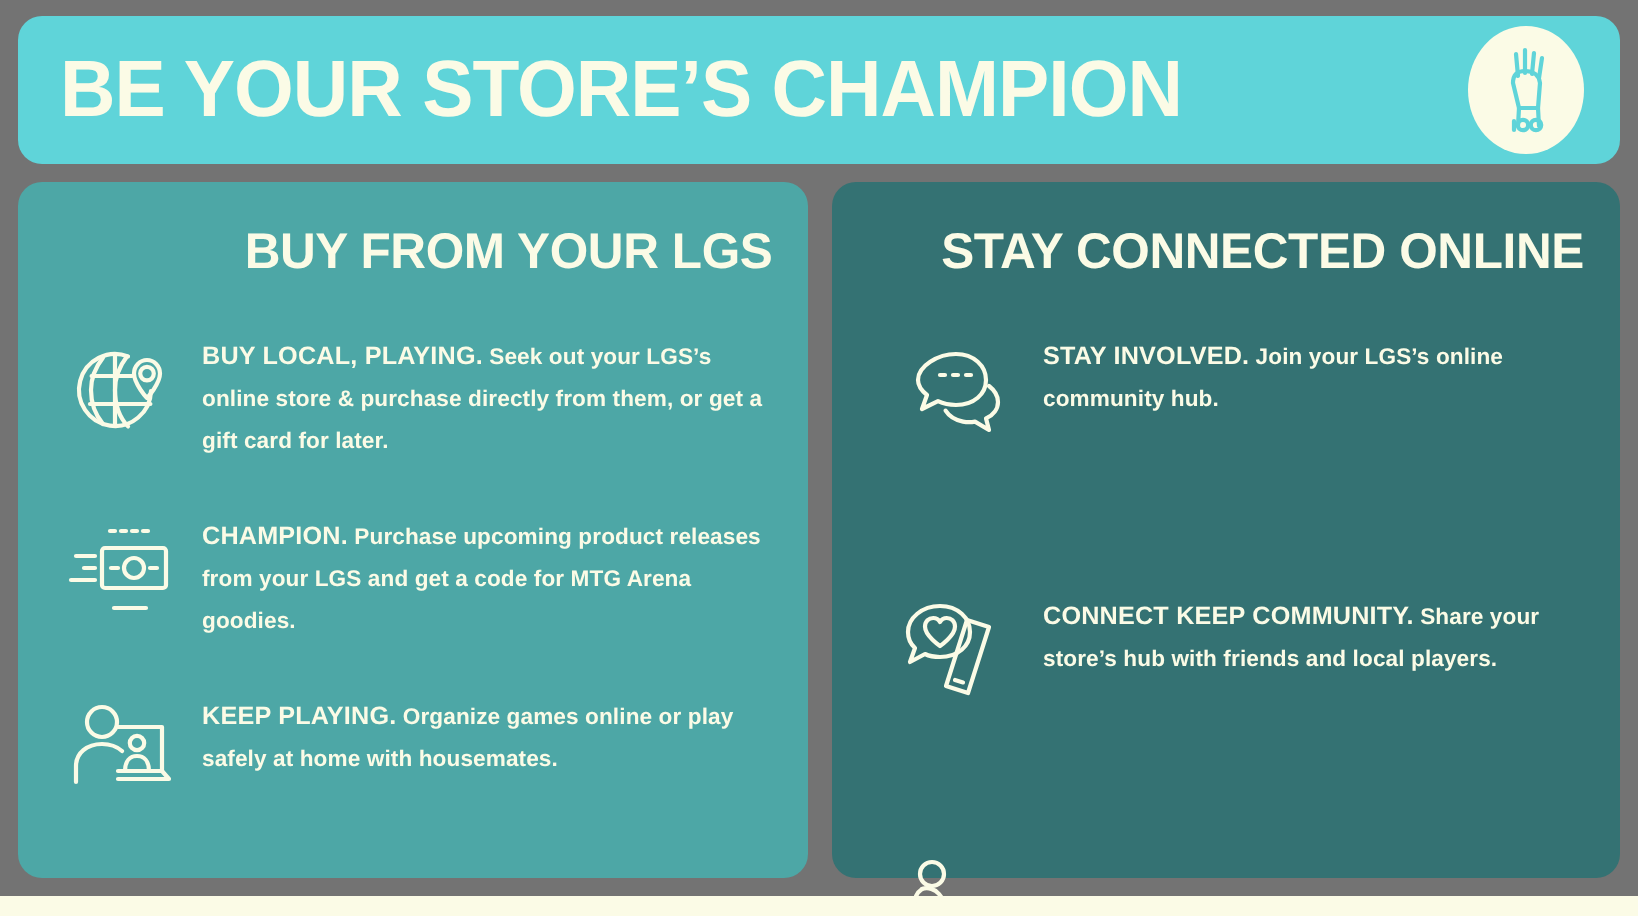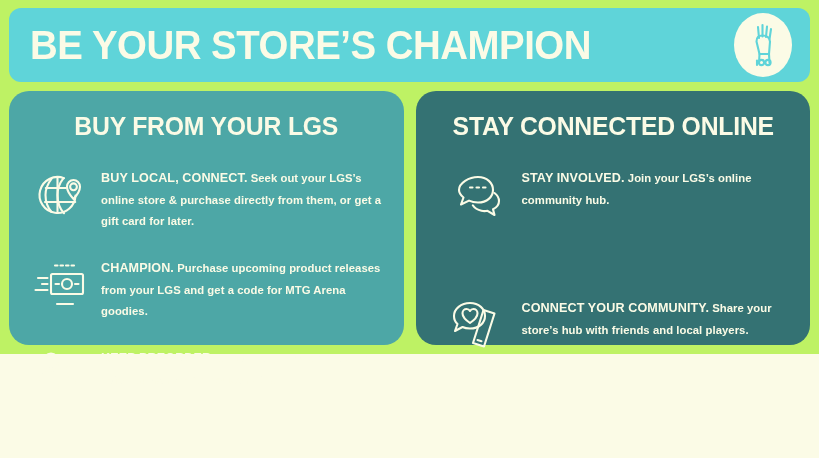--- a/index.html
+++ b/index.html
@@ -9,22 +9,22 @@
   body {
     width: 819px;
     height: 458px;
     background: #fbfbe6;
     font-family: "Liberation Sans", sans-serif;
     overflow: hidden;
   }
   .page {
     position: relative;
     width: 819px;
-    height: 354px;
-    background: #bef264;
+    height: 448px;
+    background: #737373;
     box-sizing: border-box;
     padding: 8px 9px 9px 9px;
     display: flex;
     flex-direction: column;
   }
 
   
   .header-banner {
     position: relative;
     height: 74px;
@@ -63,25 +63,26 @@
   
   .panels {
     flex: 1 1 auto;
     display: flex;
     gap: 12px;
     margin-top: 9px;
     min-height: 0;
   }
   .panel {
     flex: 1 1 0;
-    border-radius: 20px;
+    border-radius: 12px;
     box-sizing: border-box;
     padding: 18px 16px 10px 16px;
     display: flex;
     flex-direction: column;
+    align-items: flex-end;
   }
   .panel-left { background: #4da7a6; }
   .panel-right { background: #347273; }
 
   .panel-heading {
     color: #fbfbe6;
     font-size: 25px;
     font-weight: bold;
     text-align: center;
     letter-spacing: -0.2px;
@@ -185,21 +186,21 @@
                 <path d="M22.5 10.5 L22.5 46"></path>
                 <path d="M28.5 11.2 C24 17 22.5 22 22.5 28 C22.5 35.5 25 42 29 46.2"></path>
                 <path d="M16.5 11.8 C12 17.5 10.5 22.5 10.5 28 C10.5 34 12.3 40 16.5 45"></path>
                 <path d="M38.5 13 C42 13 45 16 45 19.8 C45 25 38.5 32 38.5 32
                          C38.5 32 32 25 32 19.8 C32 16 35 13 38.5 13 Z"></path>
                 <circle cx="38.5" cy="19.8" r="3.4"></circle>
               </g>
             </svg>
           </div>
           <div class="item-text">
-            <span class="item-lead">BUY LOCAL, CONNECT.</span><span class="item-body"> Seek out your LGS’s online store &amp; purchase directly from them, or get a gift card for later.</span>
+            <span class="item-lead">BUY LOCAL, PLAYING.</span><span class="item-body"> Seek out your LGS’s online store &amp; purchase directly from them, or get a gift card for later.</span>
           </div>
         </div>
 
         <div class="item">
           <div class="item-icon">
             <svg width="60" height="56" viewBox="0 0 60 56">
               <g fill="none" stroke="#fbfbe6" stroke-width="2.1" stroke-linecap="round" stroke-linejoin="round">
                 <rect x="18" y="17" width="32" height="20" rx="1.5"></rect>
                 <circle cx="34" cy="27" r="5"></circle>
                 <path d="M22.5 27 L26 27"></path>
@@ -227,21 +228,21 @@
                 <circle cx="18" cy="14" r="7.5"></circle>
                 <path d="M5 44 L5 36 C5 29.5 10.5 25 18 25 C22 25 25.5 26.3 28 28.5"></path>
                 <path d="M26 16.5 L48 16.5 L48 38.5 L26 38.5"></path>
                 <circle cx="35.5" cy="24.5" r="3.6"></circle>
                 <path d="M29.5 38.5 C29.5 33.5 32 31 35.5 31 C39 31 41.5 33.5 41.5 38.5"></path>
                 <path d="M26 42.5 L51.5 42.5 L48 38.5"></path>
               </g>
             </svg>
           </div>
           <div class="item-text">
-            <span class="item-lead">KEEP PREORDER.</span><span class="item-body"> Organize games online or play safely at home with housemates.</span>
+            <span class="item-lead">KEEP PLAYING.</span><span class="item-body"> Organize games online or play safely at home with housemates.</span>
           </div>
         </div>
 
       </div>
     </div>
 
     <div class="panel panel-right">
       <div class="panel-heading">STAY CONNECTED ONLINE</div>
       <div class="items">
 
@@ -275,21 +276,21 @@
                          C7.5 25.2 6 22.5 6 19 C6 12 13 6 22 6 Z"></path>
                 <path d="M22 26 C22 26 14.5 21 14.5 16.3 C14.5 13.7 16.4 12 18.6 12
                          C20.2 12 21.4 12.9 22 14 C22.6 12.9 23.8 12 25.4 12
                          C27.6 12 29.5 13.7 29.5 16.3 C29.5 21 22 26 22 26 Z"></path>
                 <path d="M35.5 13 L46.5 16.5 L36 49.5 L25 46 Z"></path>
                 <path d="M29.5 43 L33.5 44.2"></path>
               </g>
             </svg>
           </div>
           <div class="item-text">
-            <span class="item-lead">CONNECT YOUR COMMUNITY.</span><span class="item-body"> Share your store’s hub with friends and local players.</span>
+            <span class="item-lead">CONNECT KEEP COMMUNITY.</span><span class="item-body"> Share your store’s hub with friends and local players.</span>
           </div>
         </div>
 
         <div class="item">
           <div class="item-icon">
             <svg width="58" height="58" viewBox="0 0 58 58">
               <g fill="none" stroke="#fbfbe6" stroke-width="2.1" stroke-linecap="round" stroke-linejoin="round">
                 <circle cx="18" cy="10" r="6"></circle>
                 <path d="M13 17.5 C10 19.5 9 23 9 26.5 L9 38.5"></path>
                 <path d="M13 17.5 C16 16.5 19.5 17.5 21.5 20 L26 26"></path>

